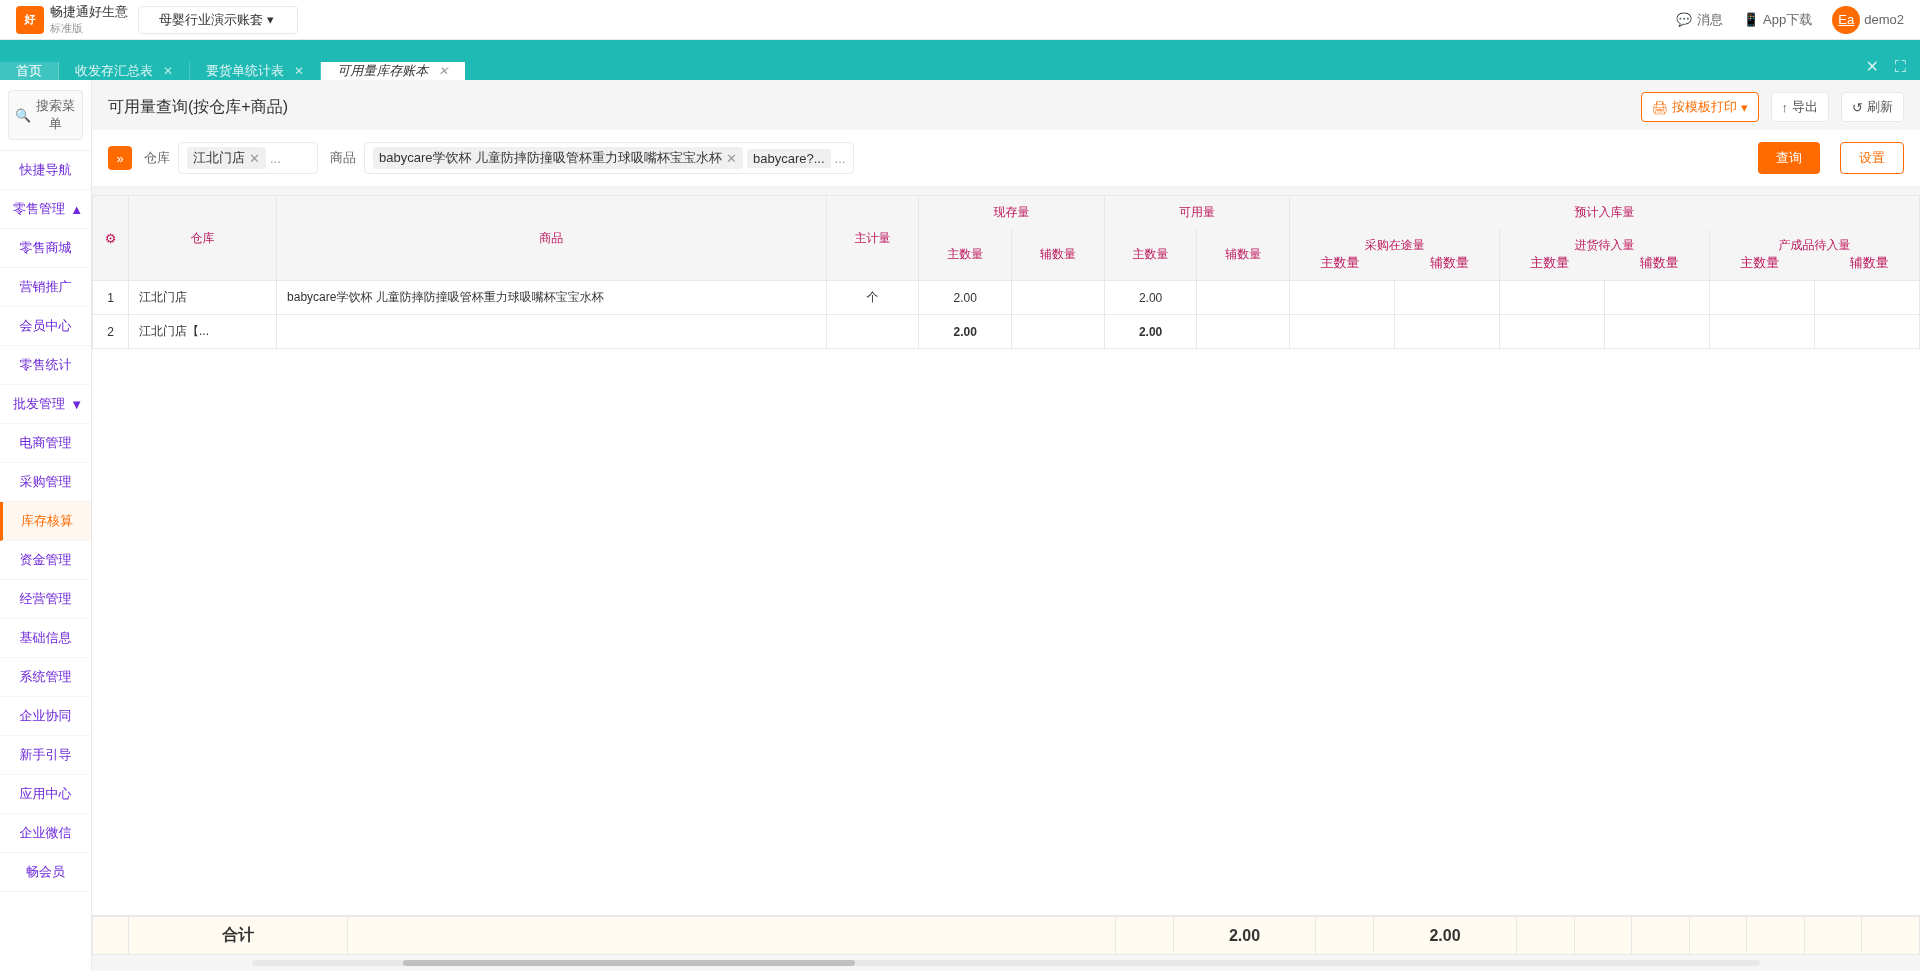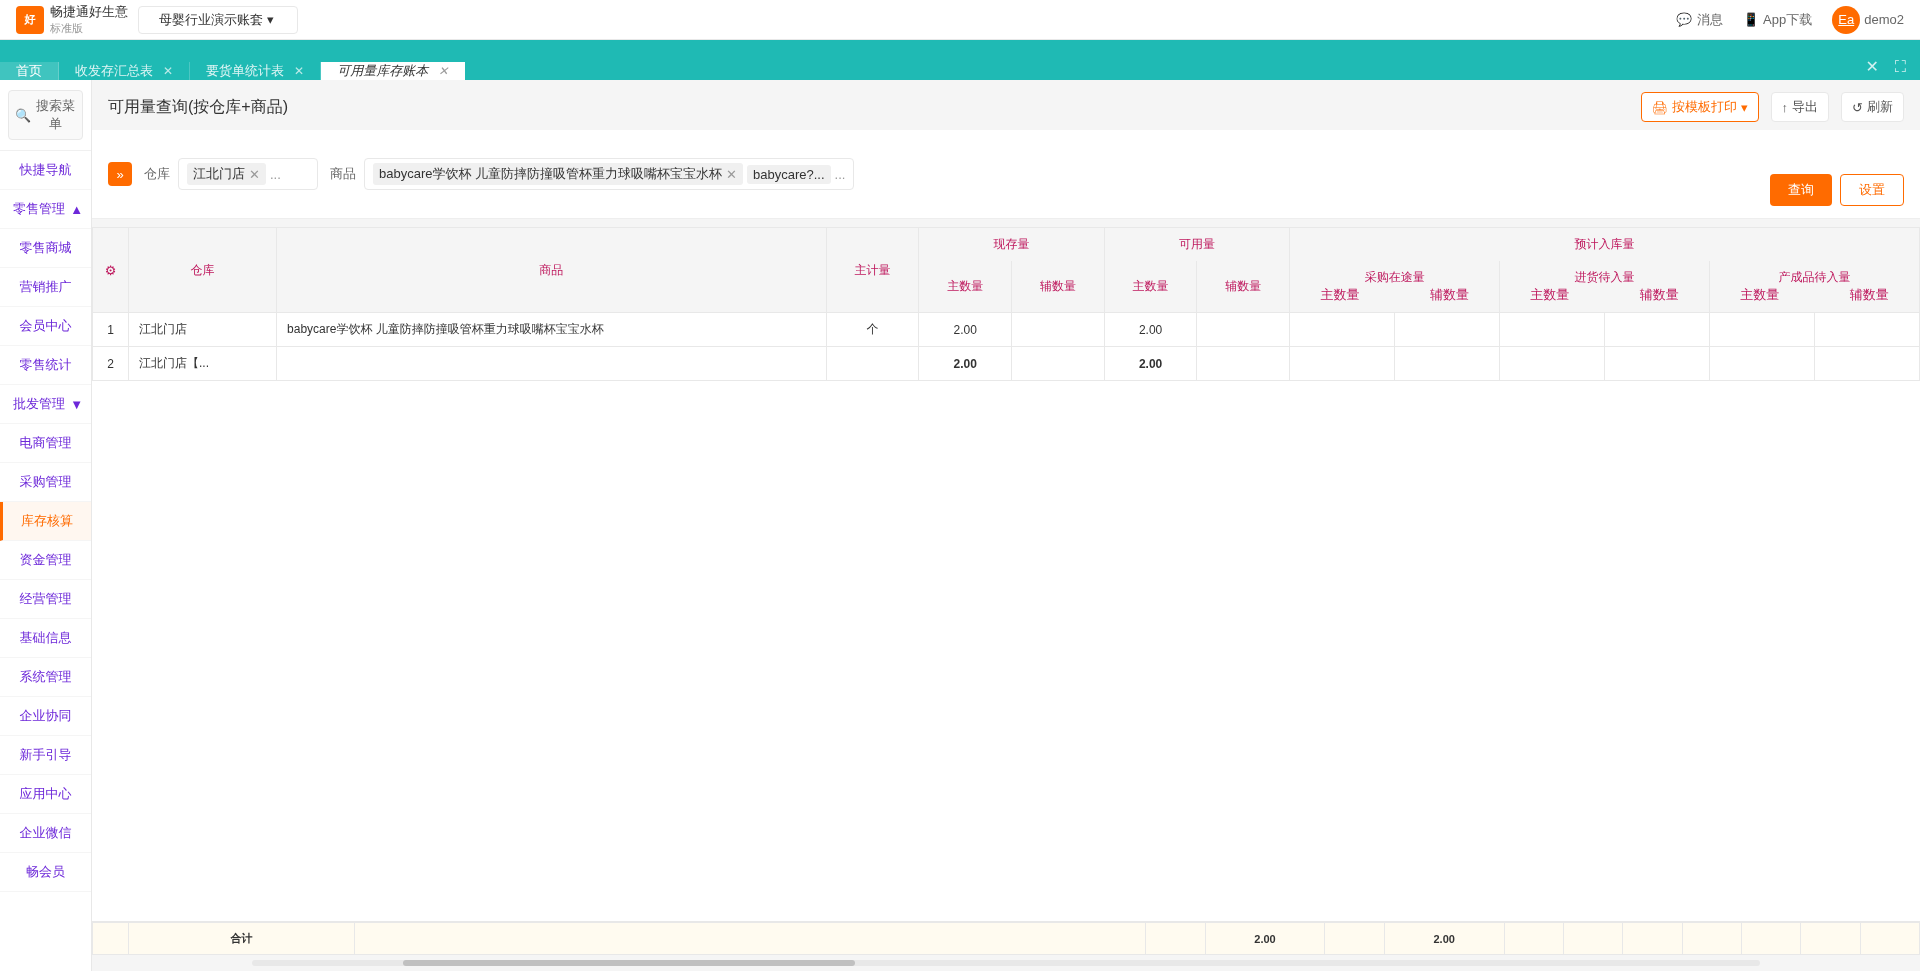--- a/index.html
+++ b/index.html
@@ -273,22 +273,21 @@
       font-size: 12px;
       display: flex;
       align-items: center;
       gap: 4px;
     }
     .filter-tag .close-x { cursor: pointer; color: #999; }
     .filter-dots { color: #999; cursor: pointer; }
     .filter-actions {
       margin-left: auto;
       display: flex;
-      gap: 8px;
-      margin-top: 32px;
+      gap: 20px;
     }
     .btn-query {
       background: #ff6b00;
       color: white;
       border: none;
       border-radius: 4px;
       padding: 6px 18px;
       cursor: pointer;
       font-size: 13px;
     }
@@ -341,21 +340,21 @@
 
     
     .summary-row {
       background: #fffbf0;
       border-top: 2px solid #e8e8e8;
       flex-shrink: 0;
     }
     .summary-row td {
       padding: 8px 10px;
       border: 1px solid #e8e8e8;
-      font-size: 11px;
+      font-size: 16px;
       text-align: center;
       font-weight: 500;
     }
 
     
     .scroll-bar-area {
       height: 16px;
       background: #f5f5f5;
       flex-shrink: 0;
       display: flex;

